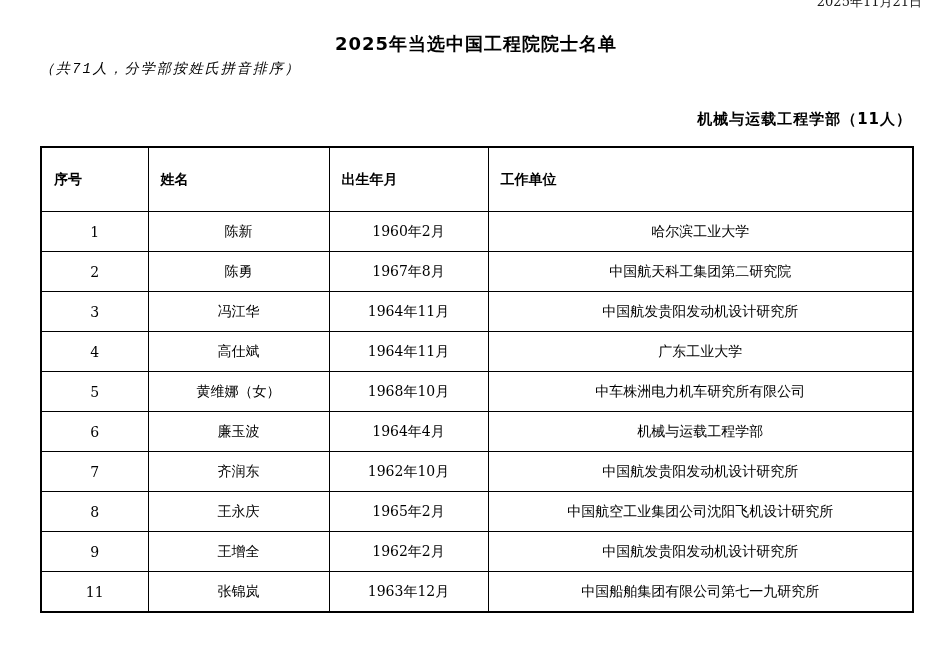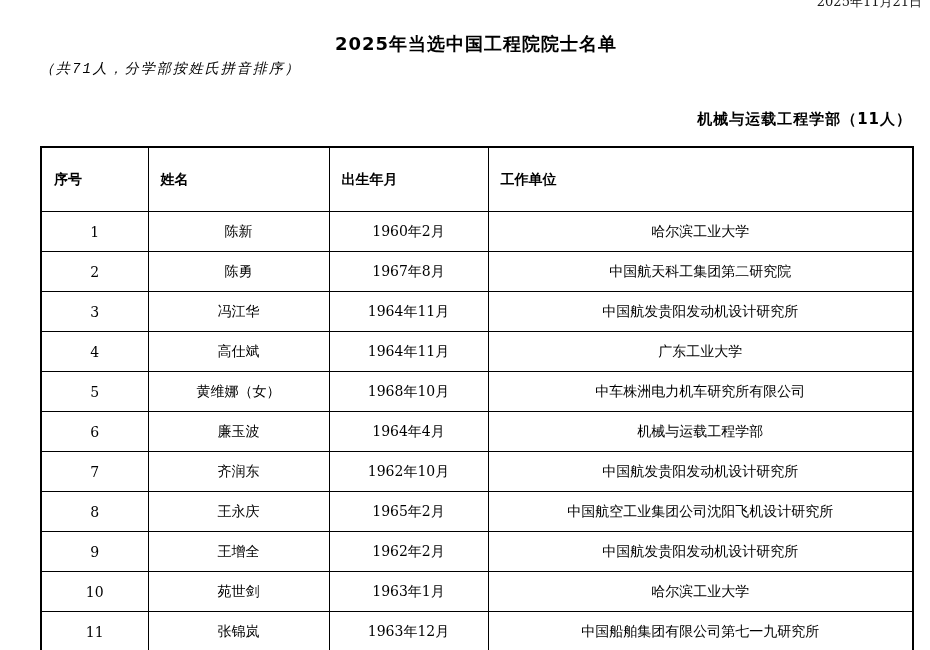--- a/index.html
+++ b/index.html
@@ -168,25 +168,19 @@
         <td>1965年2月</td>
         <td>中国航空工业集团公司沈阳飞机设计研究所</td>
       </tr>
       <tr>
         <td>9</td>
         <td>王增全</td>
         <td>1962年2月</td>
         <td>中国航发贵阳发动机设计研究所</td>
       </tr>
       <tr>
-        <td>10</td>
-        <td>苑世剑</td>
-        <td>1963年1月</td>
-        <td>哈尔滨工业大学</td>
-      </tr>
-      <tr>
         <td>11</td>
         <td>张锦岚</td>
         <td>1963年12月</td>
         <td>中国船舶集团有限公司第七一九研究所</td>
       </tr>
     </tbody>
 </table>
 
 </body></html>

